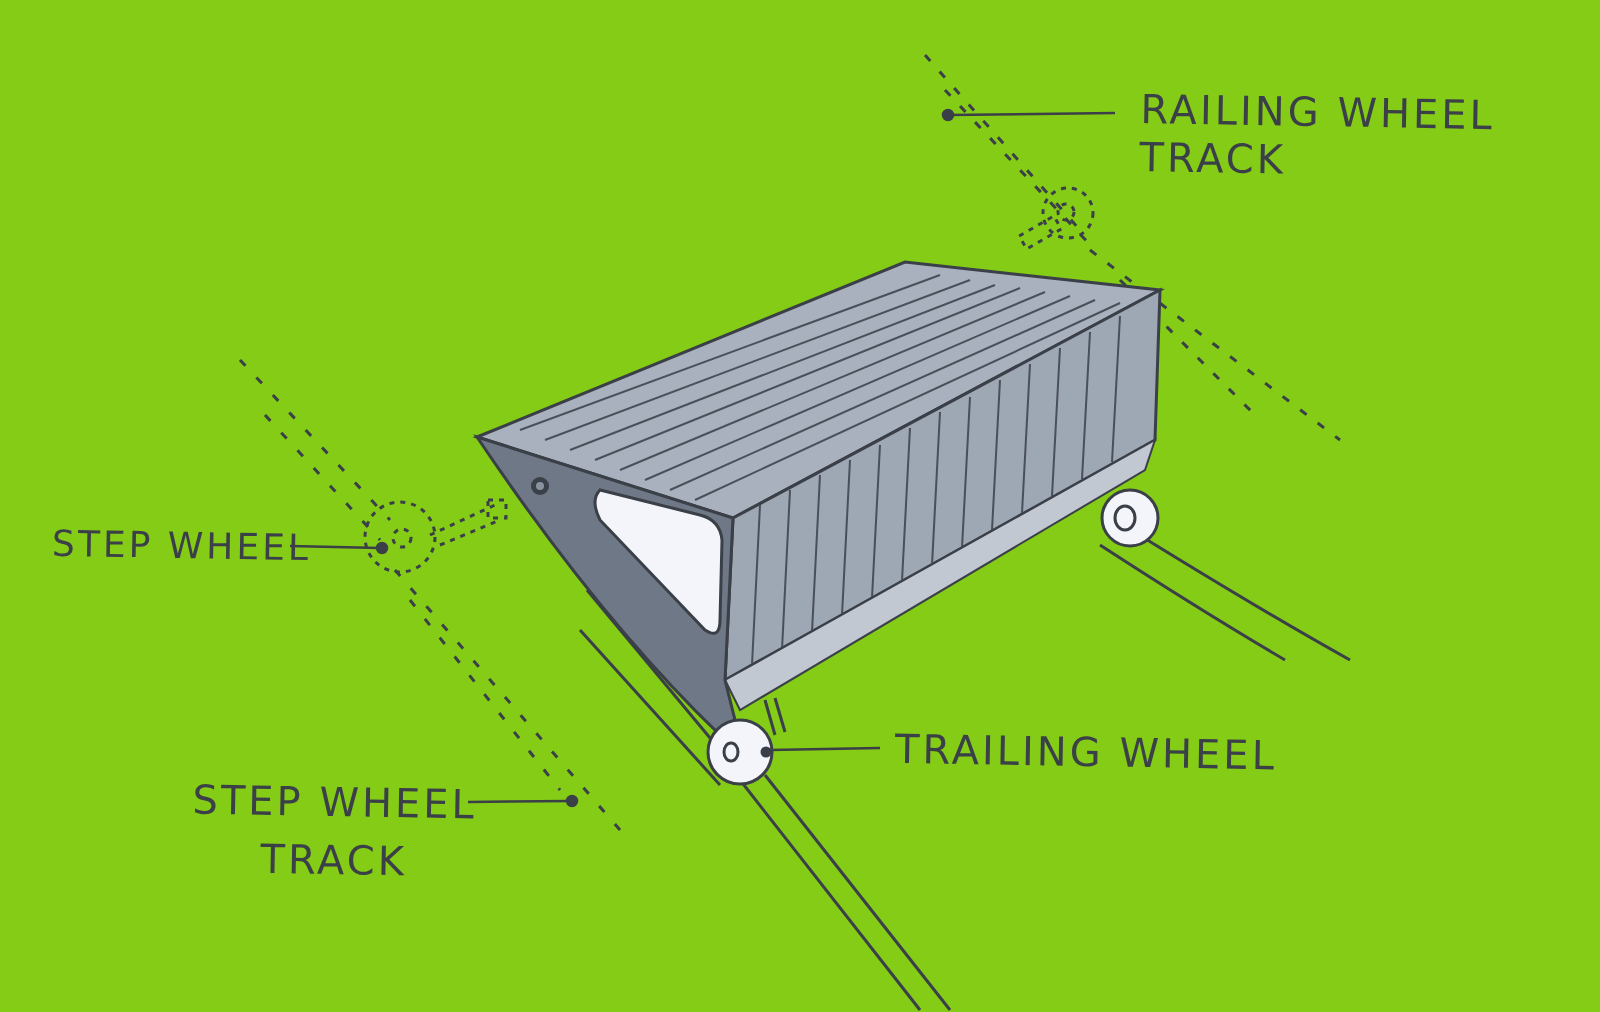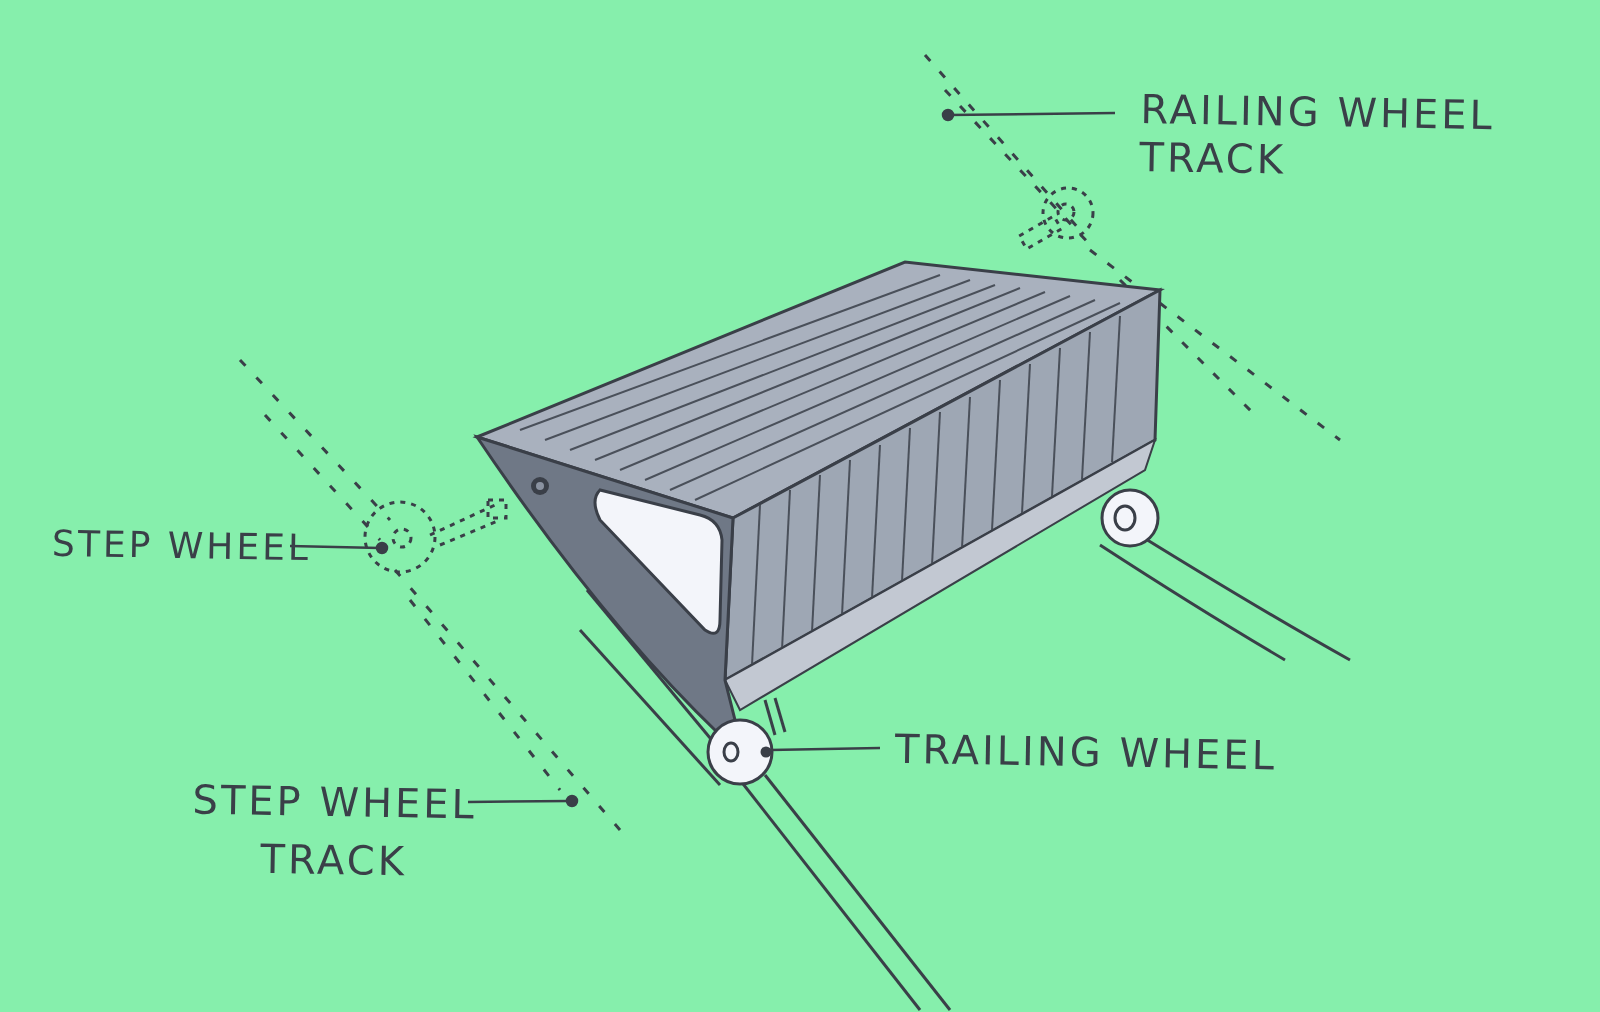--- a/index.html
+++ b/index.html
@@ -1,16 +1,16 @@
 <!DOCTYPE html>
 <html><head>
 <meta charset="utf-8">
 <style>
   html,body{margin:0;padding:0;background:#f2f4f9;}
-  #canvas{position:relative;width:1600px;height:1012px;background:#86efac;overflow:hidden;}
+  #canvas{position:relative;width:1600px;height:1012px;background:#84cc16;overflow:hidden;}
   svg{position:absolute;left:0;top:0;}
   .label{position:absolute;font-family:"DejaVu Sans",sans-serif;color:#3a3f48;font-size:40px;letter-spacing:3px;line-height:48px;white-space:nowrap;transform:rotate(1deg);}
 </style>
 </head>
 <body>
 
 <div id="canvas">
   <svg width="1600" height="1012" viewBox="0 0 1600 1012">
 
     <g stroke="#3a3f48" stroke-width="3" stroke-dasharray="8 14" fill="none">

